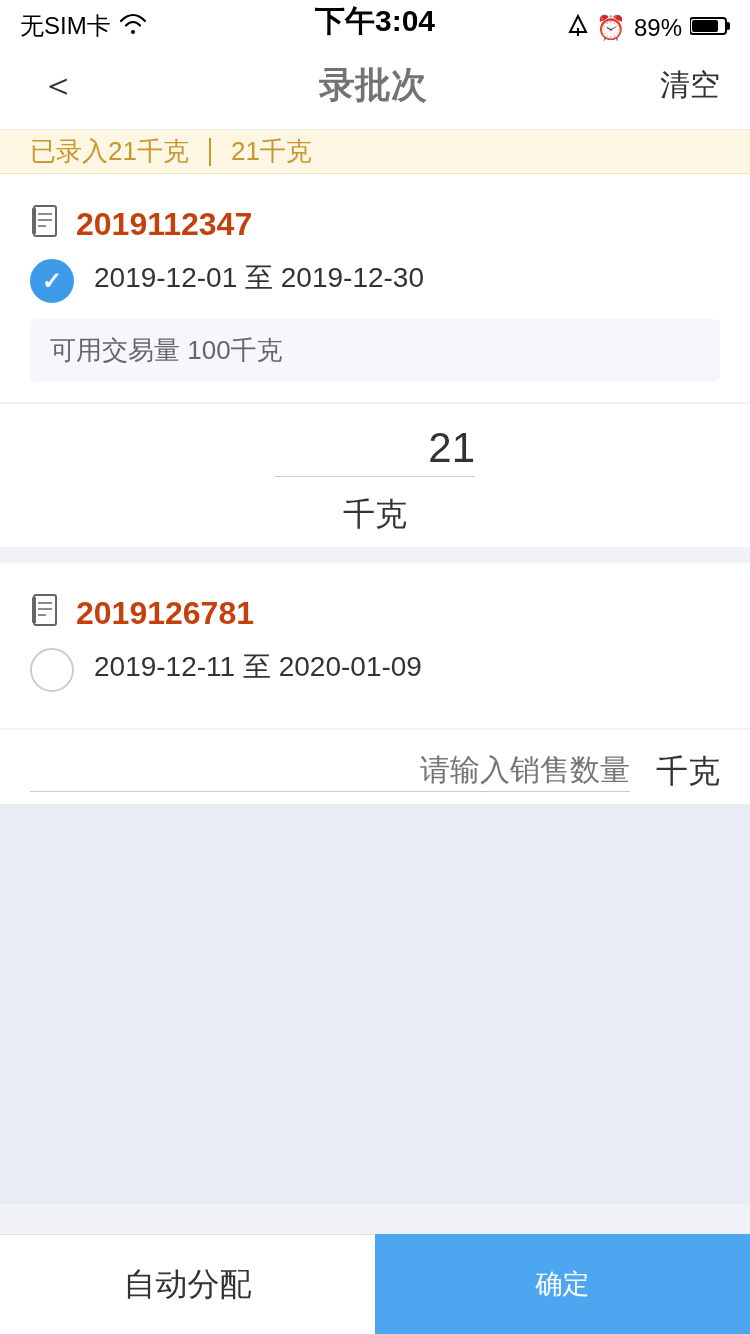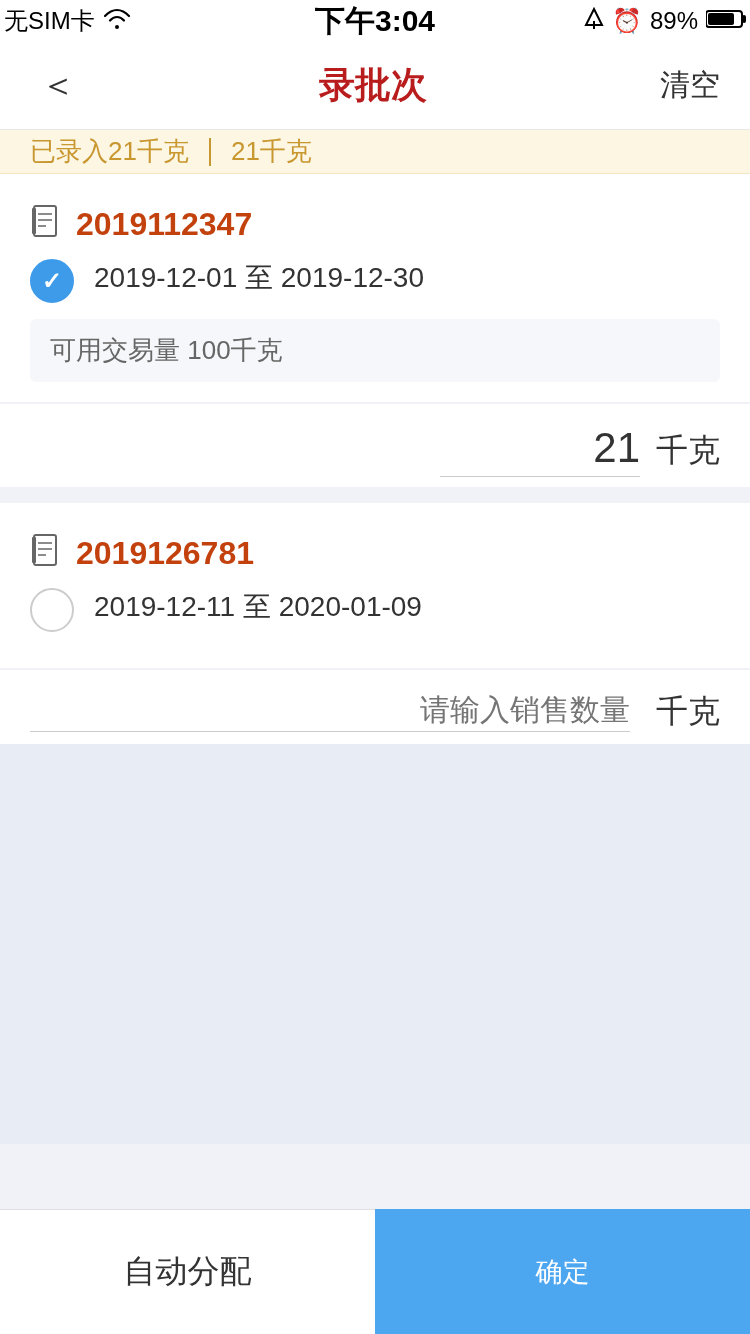--- a/index.html
+++ b/index.html
@@ -11,23 +11,23 @@
       background: #f0f2f7;
       overflow-x: hidden;
     }
 
     
     .status-bar {
       width: 750px;
       height: 42px;
       background: #fff;
       display: flex;
-      align-items: center;
+      align-items: flex-end;
       justify-content: space-between;
-      padding: 0 4px;
+      padding: 0 20px;
       font-size: 24px;
     }
     .status-left {
       display: flex;
       align-items: center;
       gap: 8px;
       font-size: 24px;
       color: #000;
     }
     .status-center {
@@ -59,21 +59,21 @@
     }
     .nav-back {
       font-size: 36px;
       color: #333;
       cursor: pointer;
       padding: 10px;
     }
     .nav-title {
       font-size: 36px;
       font-weight: 600;
-      color: #b91c1c;
+      color: #737373;
     }
     .nav-clear {
       font-size: 30px;
       color: #333;
       cursor: pointer;
     }
 
     
     .summary-banner {
       background: #fdf6e3;
@@ -161,20 +161,21 @@
     }
 
     
     .quantity-row {
       display: flex;
       align-items: center;
       justify-content: flex-end;
       padding: 20px 30px 10px 30px;
       background: #fff;
       gap: 16px;
+      flex-direction: column;
     }
     .quantity-unit {
       font-size: 32px;
       color: #333;
     }
     .quantity-underline {
       border: none;
       border-bottom: 1px solid #ccc;
       width: 200px;
       text-align: right;
@@ -207,21 +208,21 @@
     
     .gray-area {
       background: #e8ecf4;
       flex: 1;
       min-height: 400px;
     }
 
     
     .bottom-bar {
       width: 750px;
-      height: 125px;
+      height: 100px;
       display: flex;
       position: fixed;
       bottom: 0;
       left: 0;
     }
     .btn-auto {
       flex: 1;
       background: #fff;
       border: none;
       font-size: 32px;

